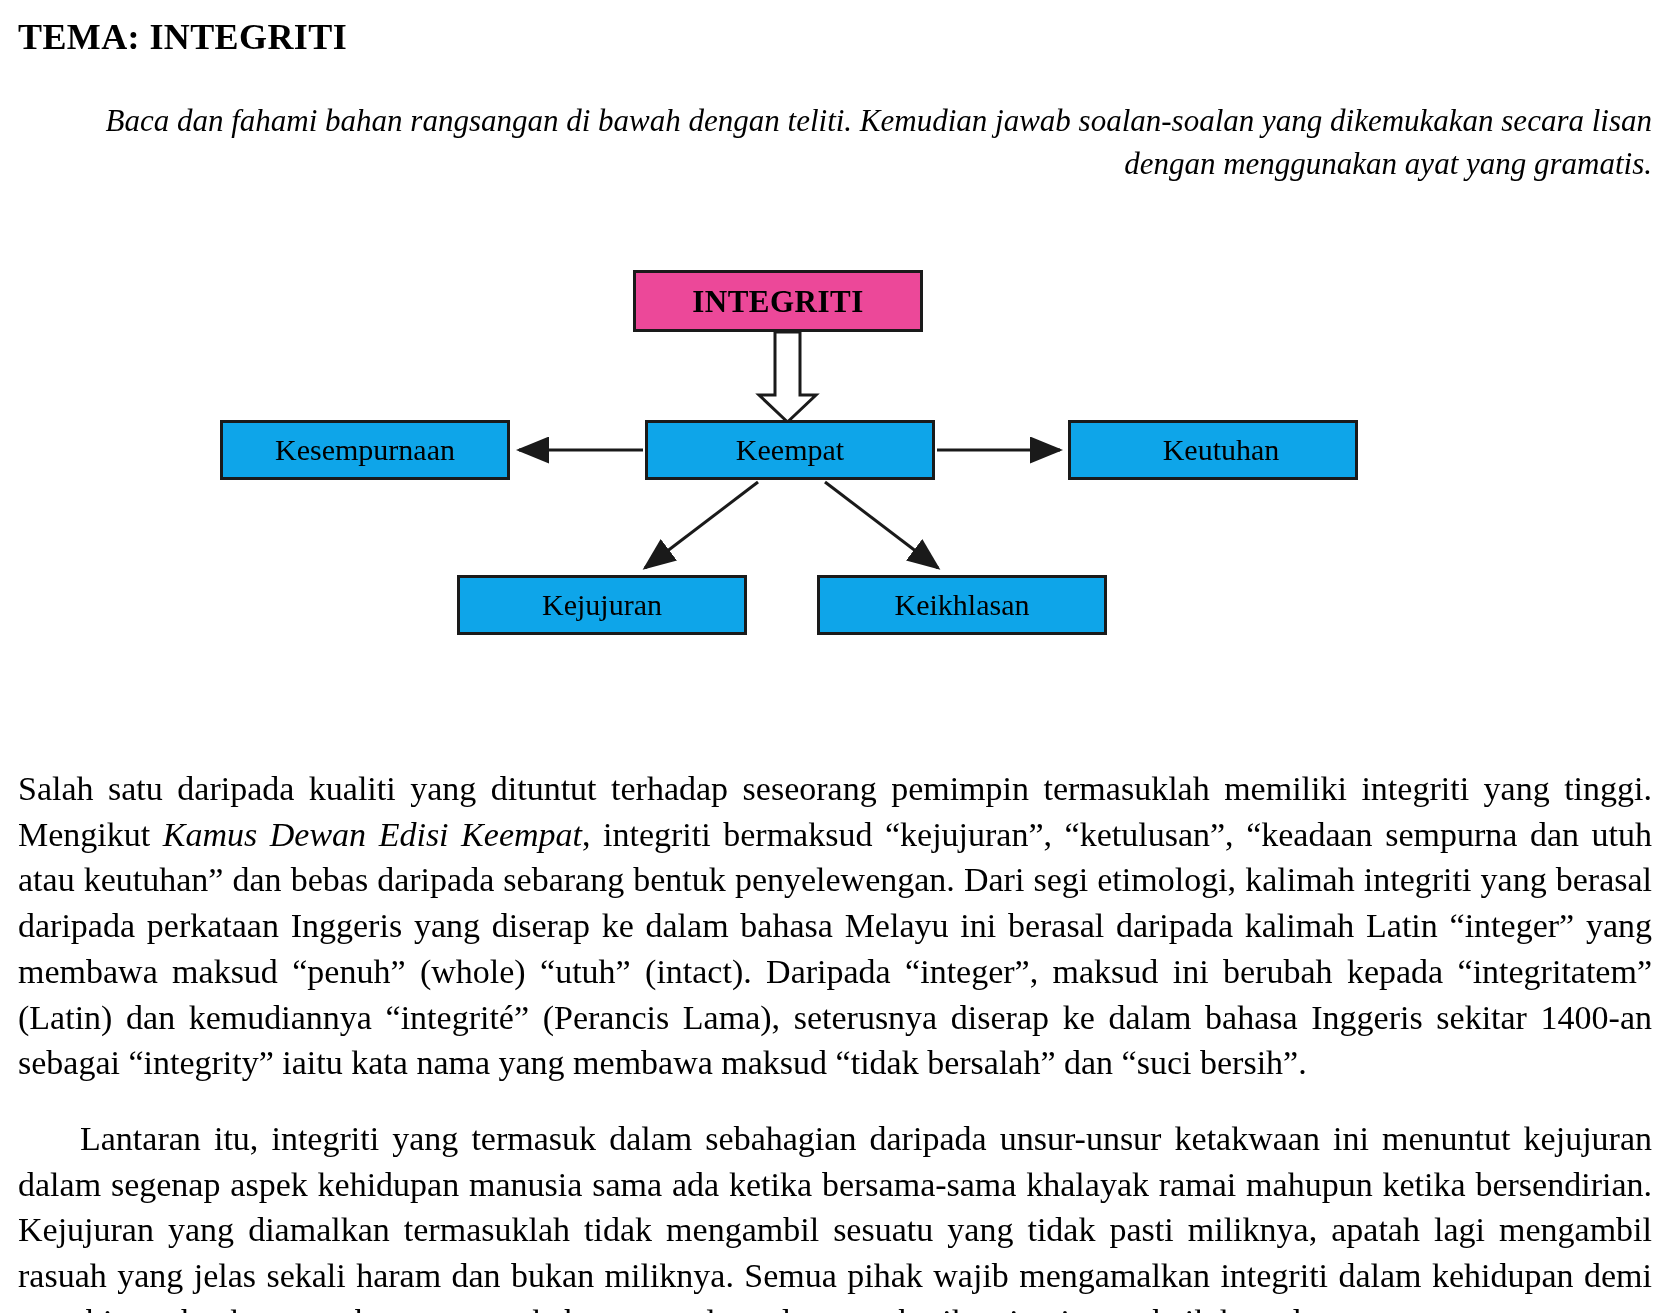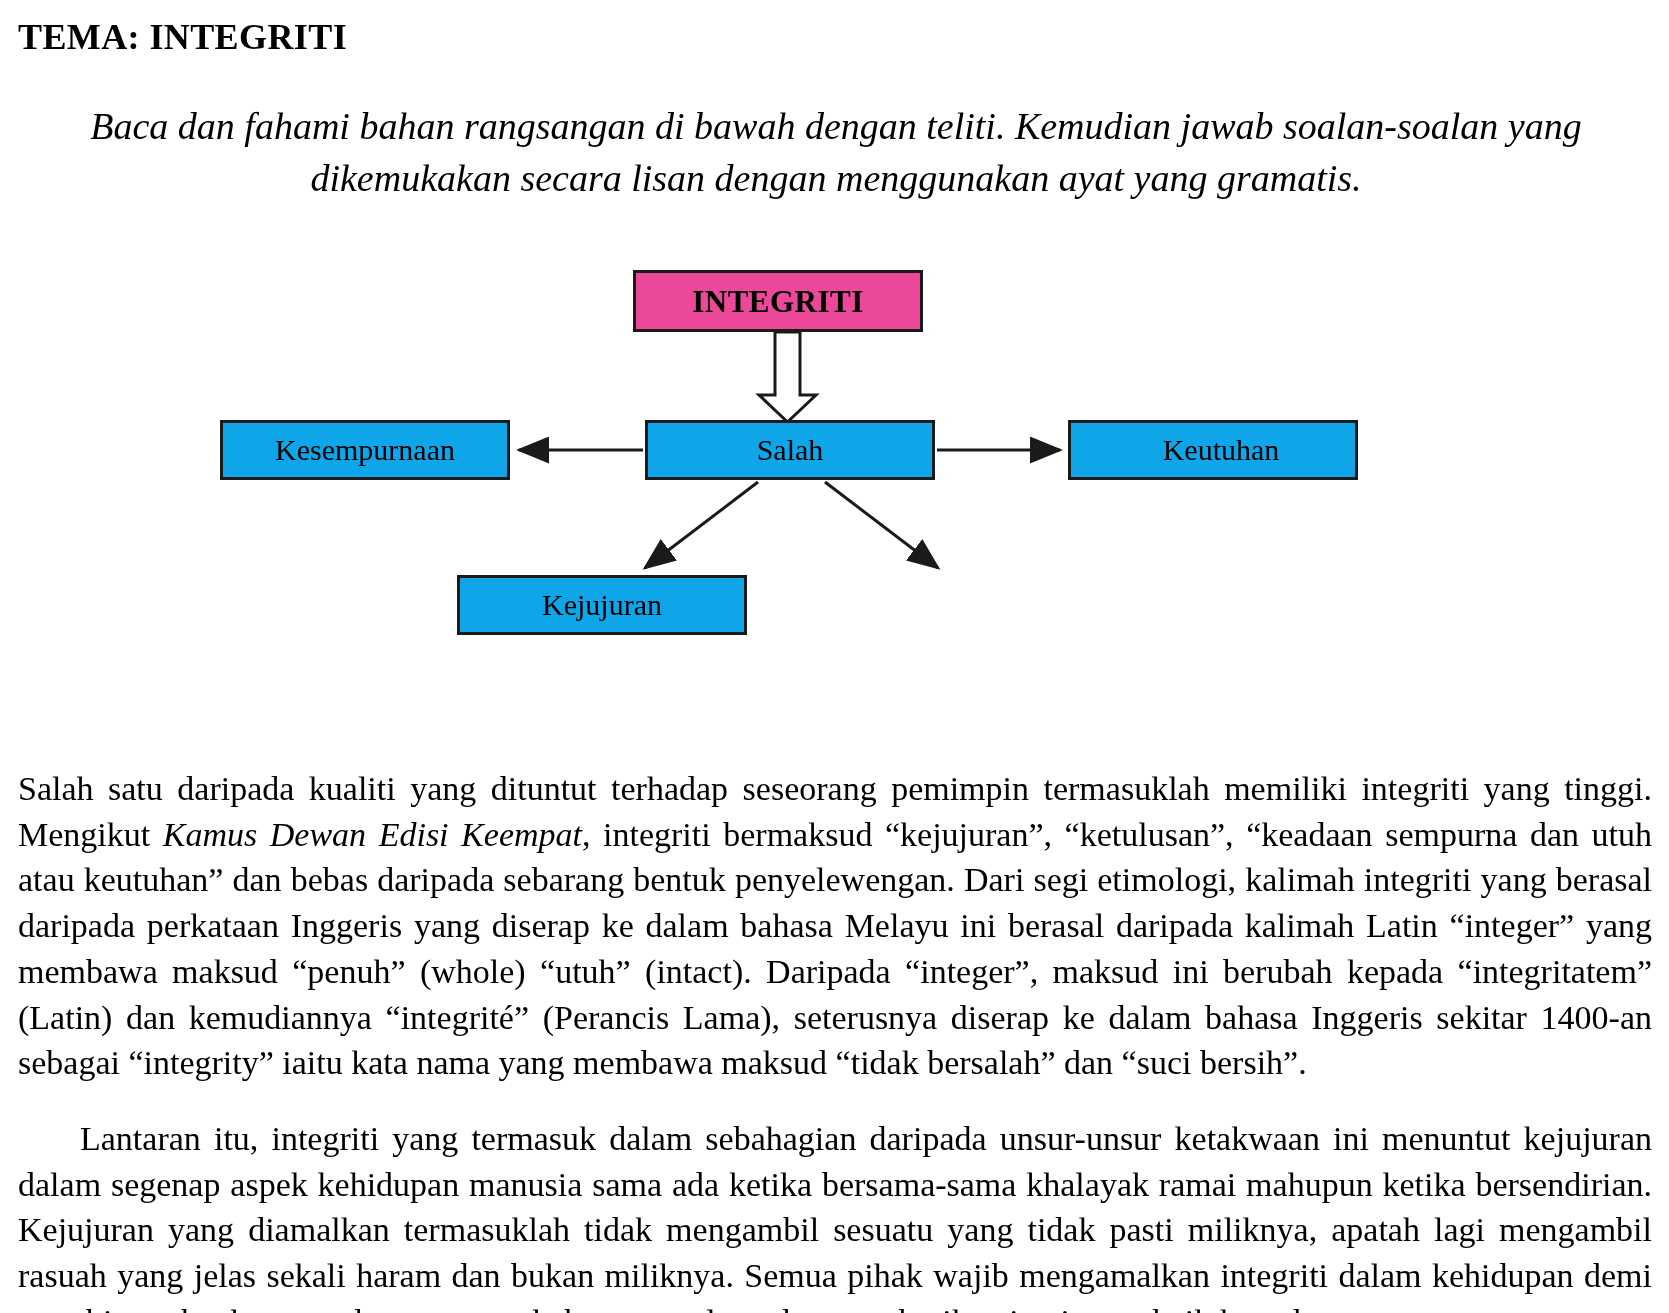--- a/index.html
+++ b/index.html
@@ -30,24 +30,24 @@
     top: 16px;
     font-size: 36px;
     font-weight: bold;
     letter-spacing: 0.4px;
   }
   .instruction {
     position: absolute;
     left: 20px;
     top: 100px;
     width: 1632px;
-    font-size: 38px;
+    font-size: 31px;
     font-style: italic;
     line-height: 1.38;
-    text-align: center;
+    text-align: right;
   }
 
   
   .diagram {
     position: absolute;
     left: 0;
     top: 250px;
     width: 1669px;
     height: 420px;
   }
@@ -161,26 +161,27 @@
 
       <line x1="758" y1="232" x2="645" y2="318" stroke="#1a1a1a" stroke-width="3" marker-end="url(#arrowhead)"></line>
 
       <line x1="825" y1="232" x2="938" y2="318" stroke="#1a1a1a" stroke-width="3" marker-end="url(#arrowhead)"></line>
     </svg>
 
     <div class="node node-root">INTEGRITI</div>
 
     <div class="node node-left">Kesempurnaan</div>
 
-    <div class="node node-maksud">Salah</div>
+    <div class="node node-maksud">Keempat</div>
 
     <div class="node node-right">Keutuhan</div>
 
     <div class="node node-bl">Kejujuran</div>
 
+    <div class="node node-br">Keikhlasan</div>
   </div>
 
   <div class="body-text">
     <p><span>Salah satu daripada kualiti yang dituntut terhadap seseorang pemimpin termasuklah memiliki integriti yang tinggi. Mengikut </span><em>Kamus Dewan Edisi Keempat</em><span>, integriti bermaksud “kejujuran”, “ketulusan”, “keadaan sempurna dan utuh atau keutuhan” dan bebas daripada sebarang bentuk penyelewengan. Dari segi etimologi, kalimah integriti yang berasal daripada perkataan Inggeris yang diserap ke dalam bahasa Melayu ini berasal daripada kalimah Latin “integer” yang membawa maksud “penuh” (whole) “utuh” (intact). Daripada “integer”, maksud ini berubah kepada “integritatem” (Latin) dan kemudiannya “integrité” (Perancis Lama), seterusnya diserap ke dalam bahasa Inggeris sekitar 1400-an sebagai “integrity” iaitu kata nama yang membawa maksud “tidak bersalah” dan “suci bersih”.</span></p>
 
     <p class="indented">Lantaran itu, integriti yang termasuk dalam sebahagian daripada unsur-unsur ketakwaan ini menuntut kejujuran dalam segenap aspek kehidupan manusia sama ada ketika bersama-sama khalayak ramai mahupun ketika bersendirian. Kejujuran yang diamalkan termasuklah tidak mengambil sesuatu yang tidak pasti miliknya, apatah lagi mengambil rasuah yang jelas sekali haram dan bukan miliknya. Semua pihak wajib mengamalkan integriti dalam kehidupan demi membina sebuah negara bangsa yang hebat, cemerlang dan memberikan imej yang baik kepada negara.</p>
   </div>
 
 </div>
 

